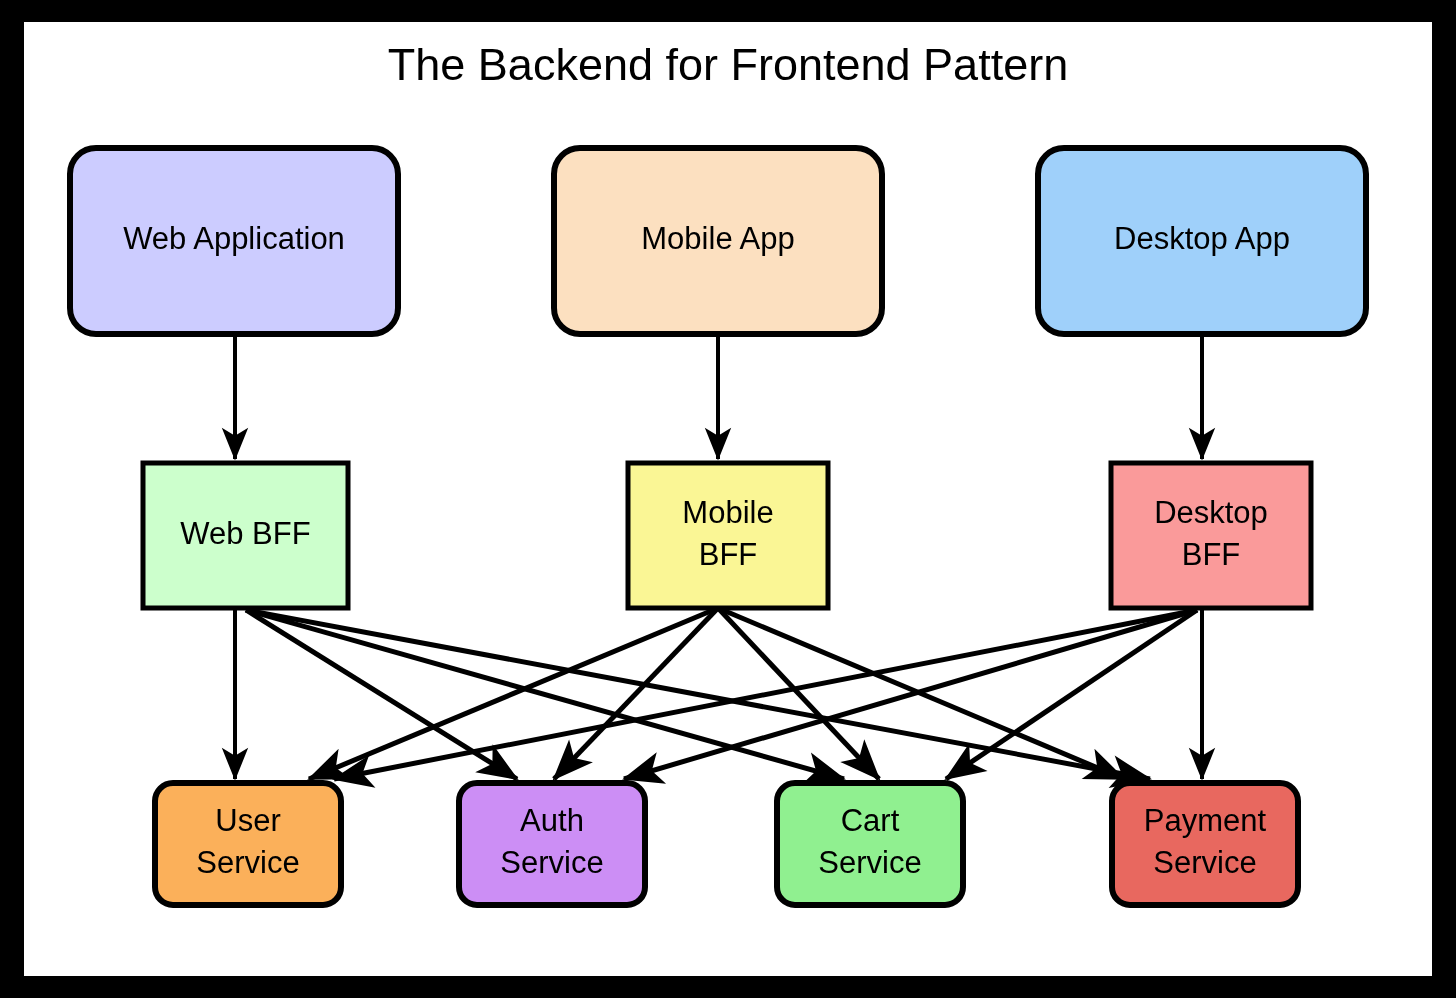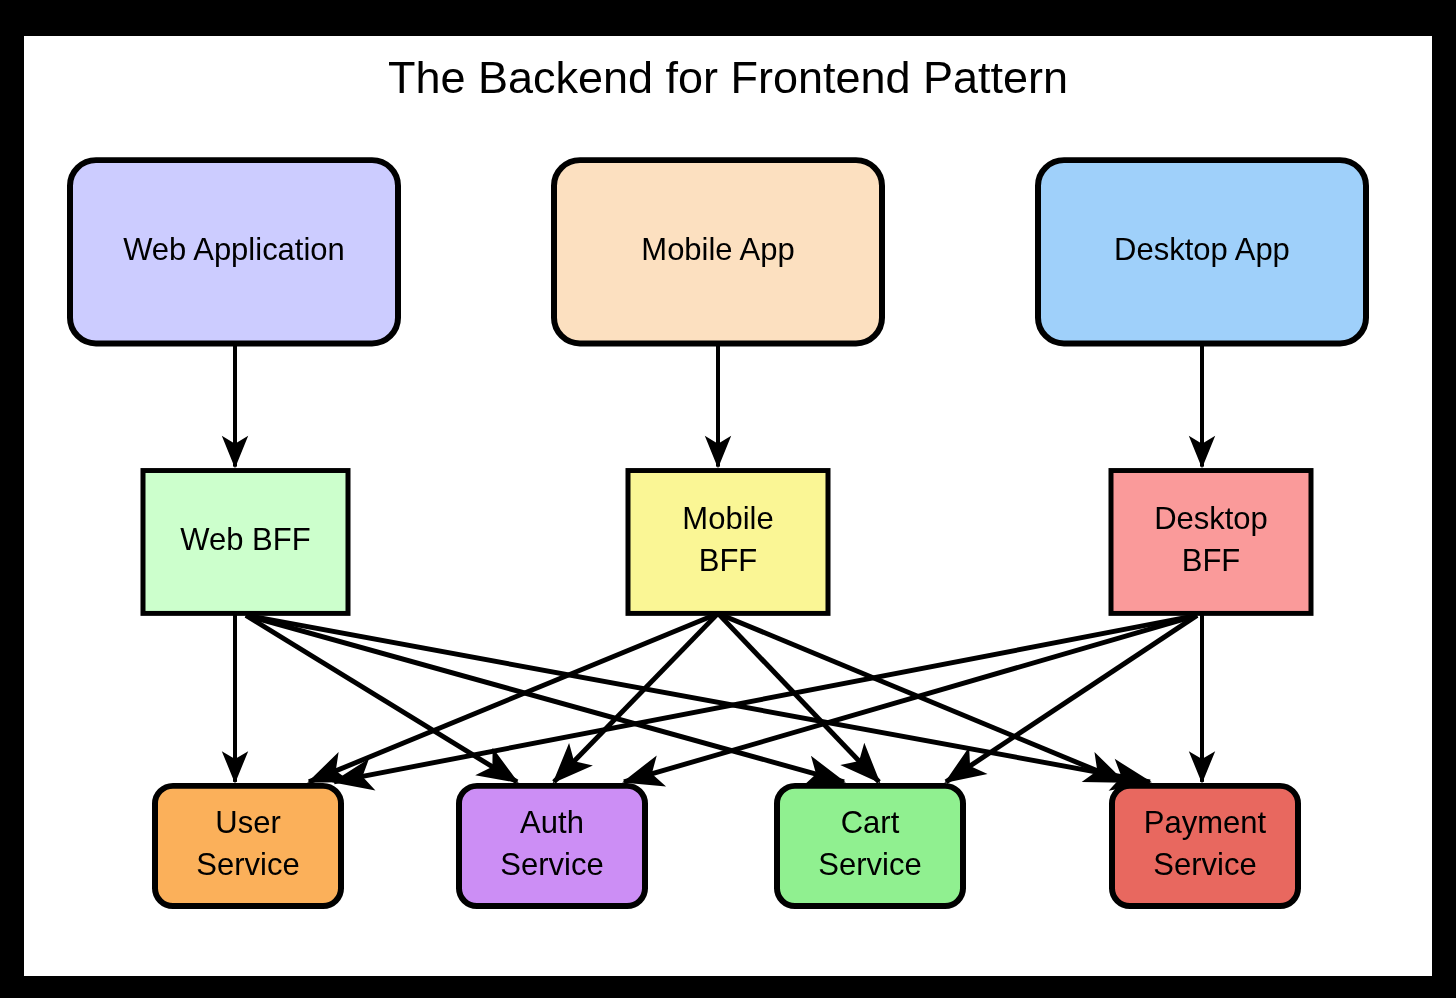--- a/index.html
+++ b/index.html
@@ -15,21 +15,21 @@
     overflow: hidden;
   }
   #diagram-frame {
     position: absolute;
     left: 0;
     top: 0;
     width: 1456px;
     height: 998px;
     background: #000000;
     box-sizing: border-box;
-    padding: 36px 24px 22px 24px;
+    padding: 22px 24px 22px 24px;
   }
   #diagram-canvas {
     position: relative;
     width: 100%;
     height: 100%;
     background: #ffffff;
     overflow: hidden;
   }
   svg#diagram-svg {
     position: absolute;

